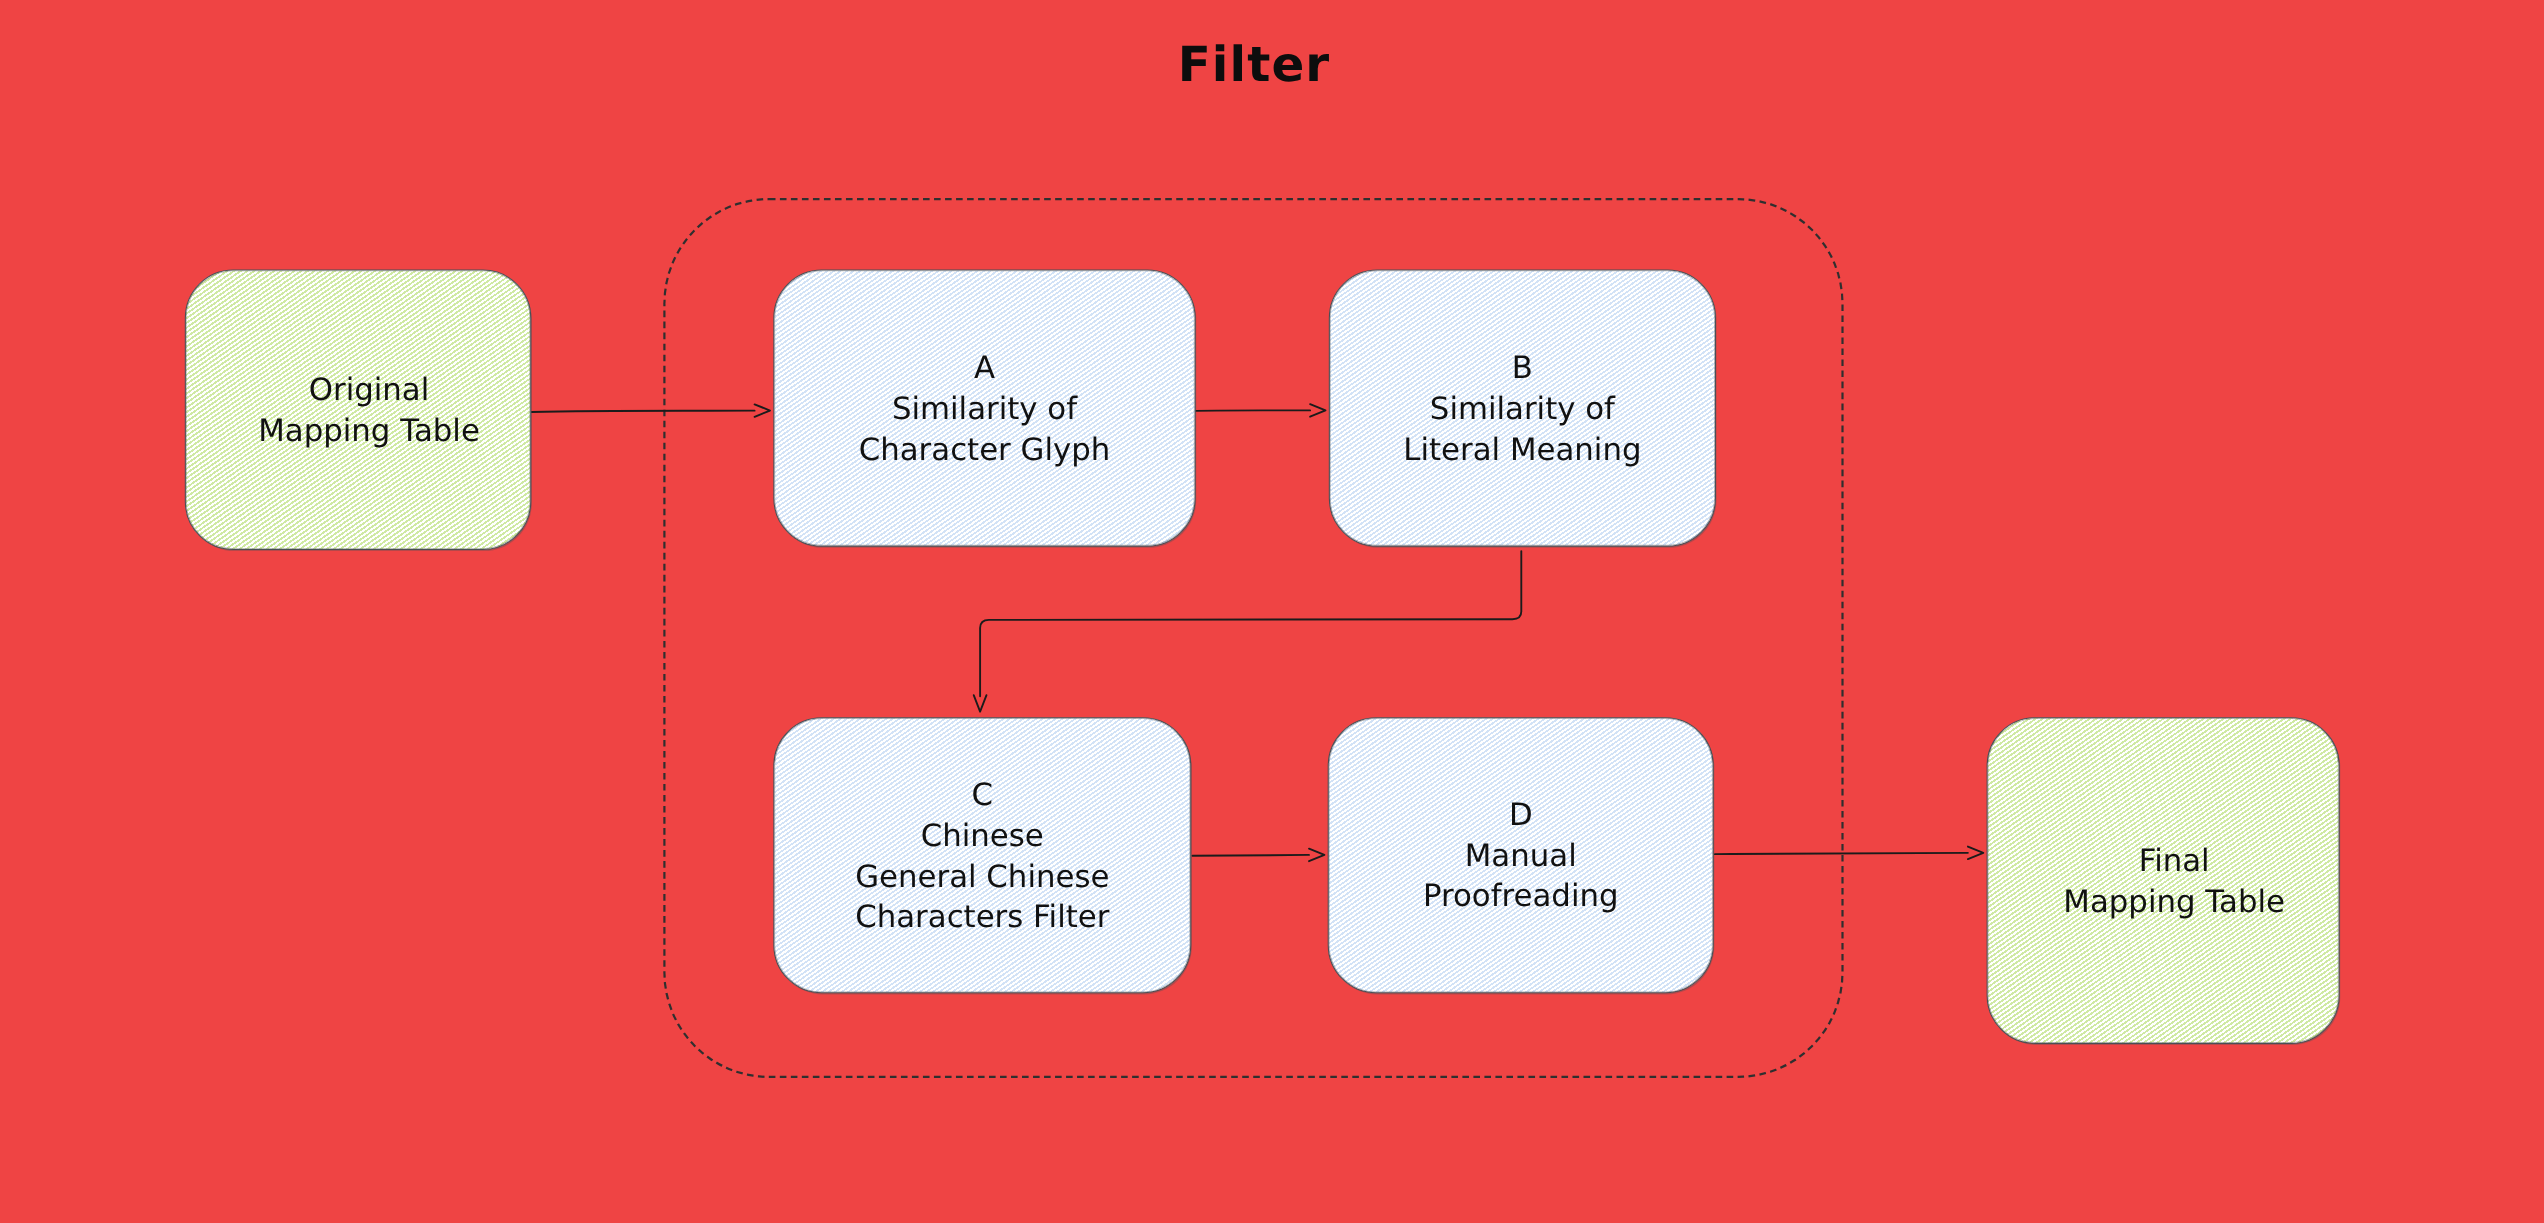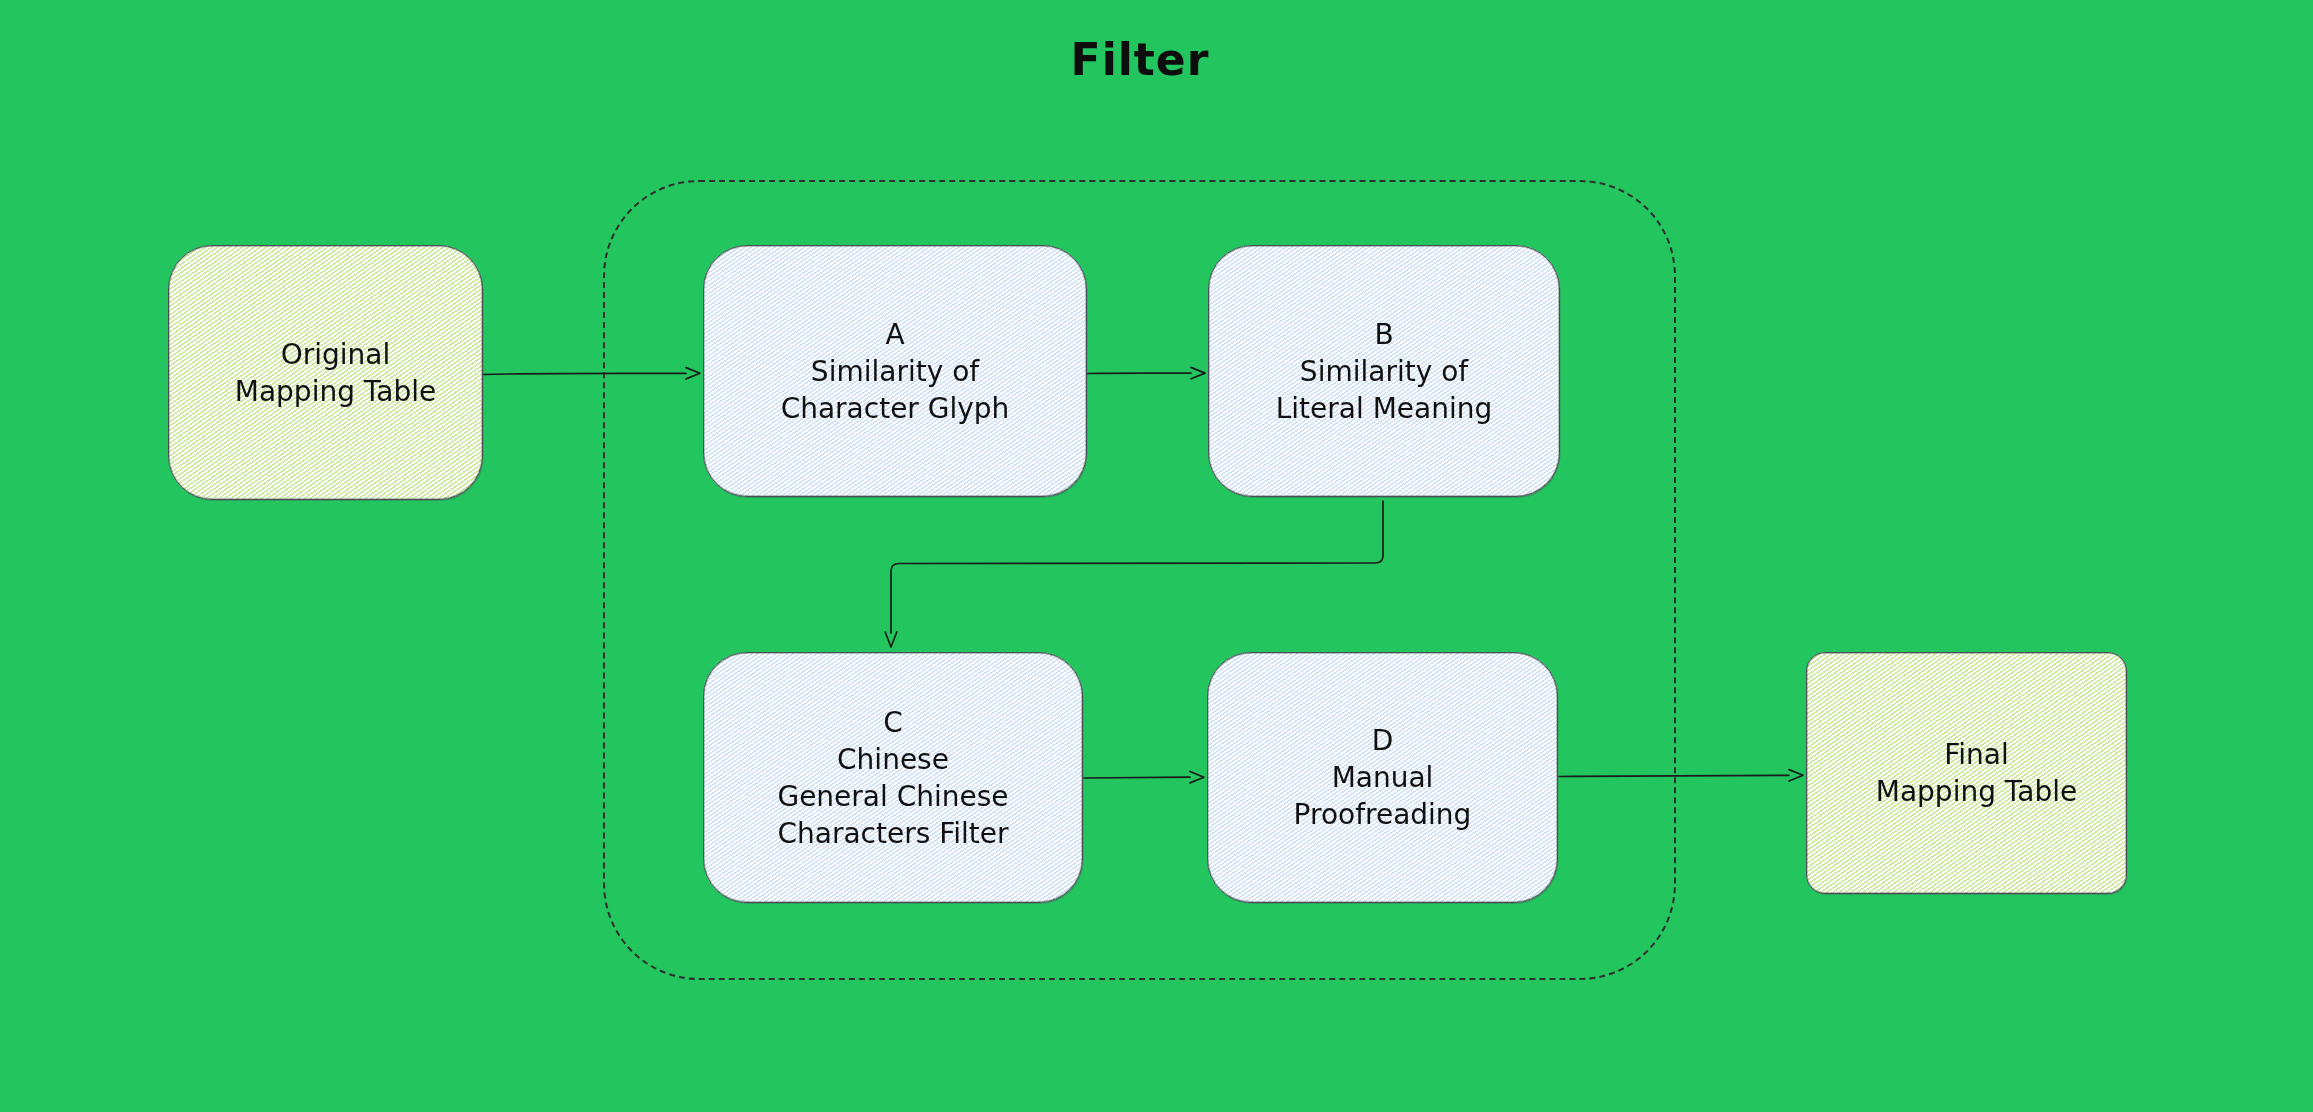--- a/index.html
+++ b/index.html
@@ -11,21 +11,21 @@
     width: 2313px;
     height: 1112px;
     overflow: hidden;
     font-family: "DejaVu Sans", "Liberation Sans", sans-serif;
     color: #111111;
   }
   .canvas {
     position: relative;
     width: 2313px;
     height: 1112px;
-    background: #22c55e;
+    background: #ef4444;
   }
   .diagram-title {
     position: absolute;
     left: 990px;
     top: 34px;
     width: 300px;
     text-align: center;
     font-size: 44px;
     font-weight: 700;
     letter-spacing: 1px;
@@ -146,18 +146,18 @@
     <span class="ln">General Chinese</span>
     <span class="ln">Characters Filter</span>
   </div>
 
   <div class="node blue" style="left:1207px; top:652px; width:351px; height:251px;">
     <span class="ln">D</span>
     <span class="ln">Manual</span>
     <span class="ln">Proofreading</span>
   </div>
 
-  <div class="node green" style="left:1806px; top:652px; width:321px; height:242px;border-radius:19px;">
+  <div class="node green" style="left:1806px; top:652px; width:321px; height:297px;">
     <span class="ln">Final</span>
     <span class="ln">Mapping Table</span>
   </div>
 
 </div>
 
 </body></html>

